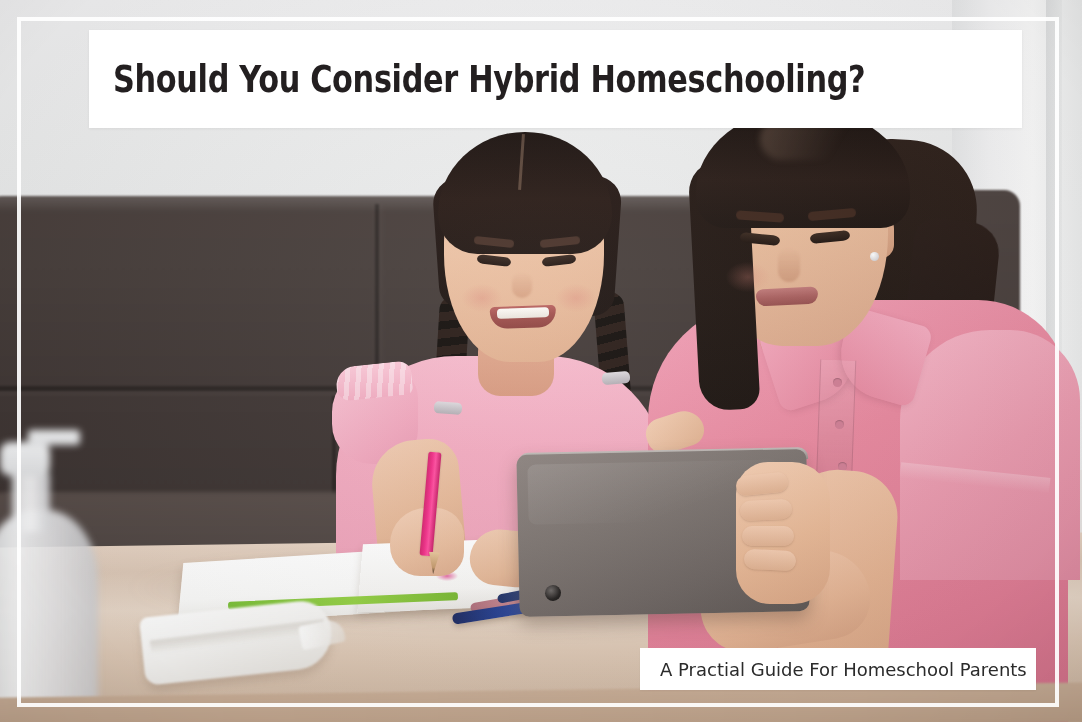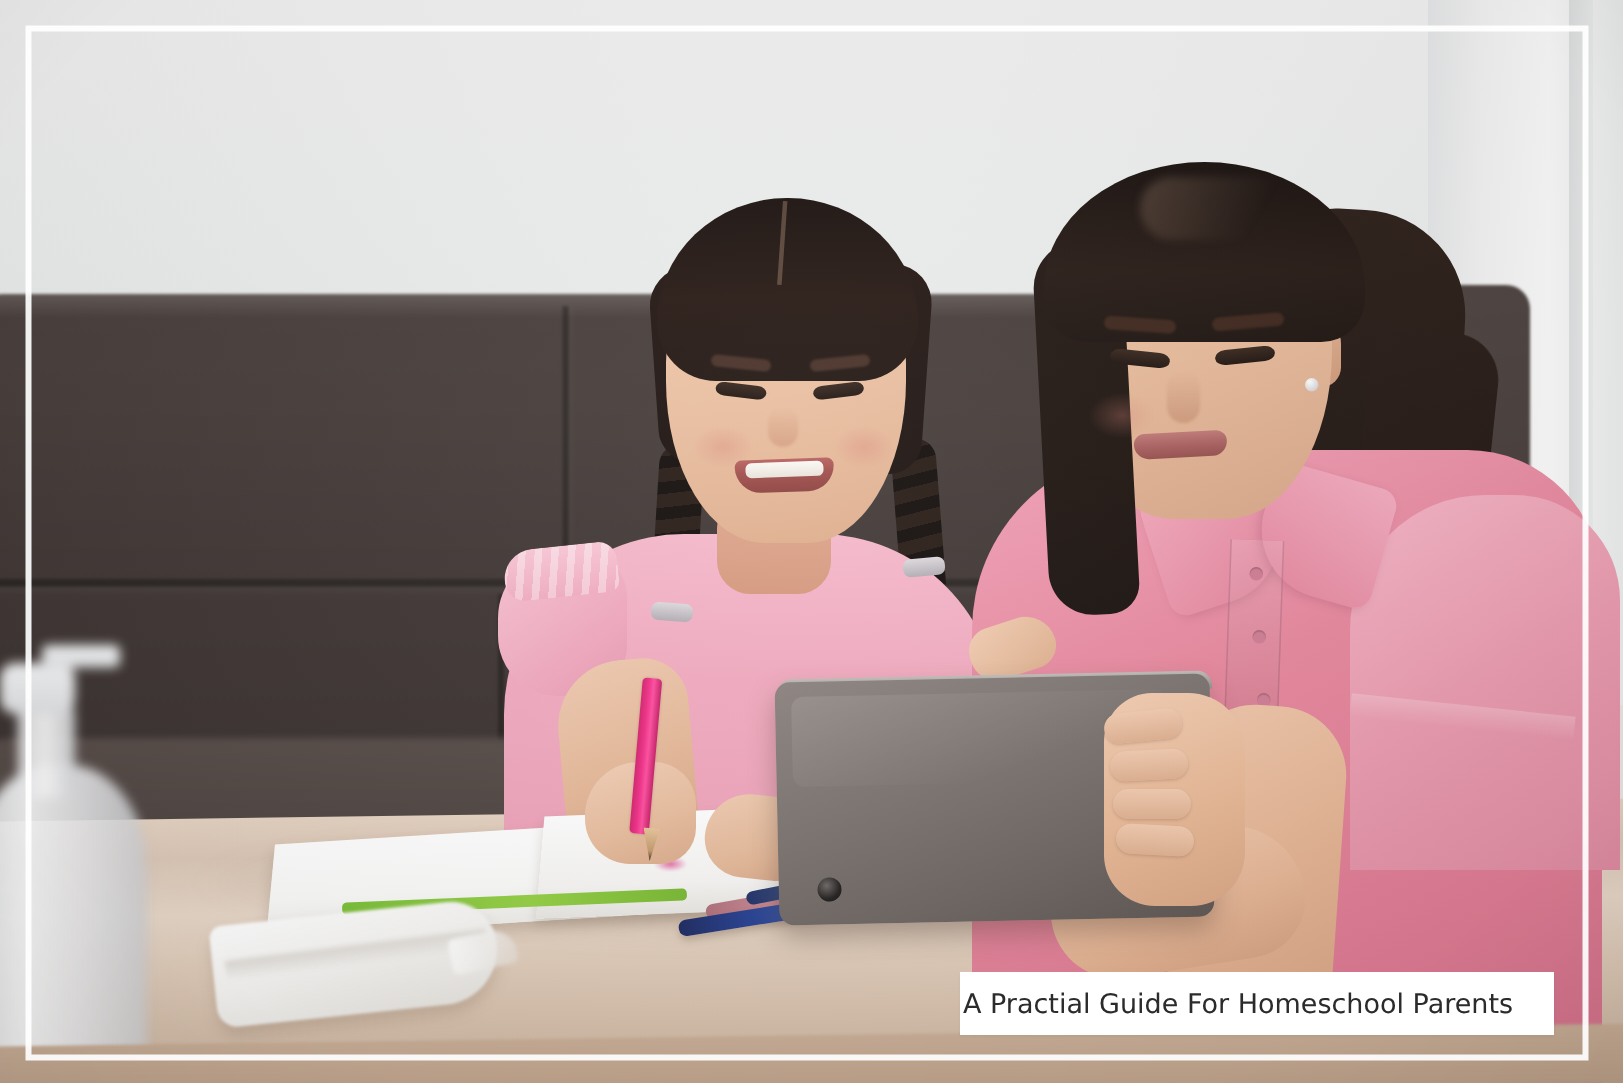--- a/index.html
+++ b/index.html
@@ -716,21 +716,21 @@
   .subtitle-box {
     position: absolute;
     left: 640px; top: 648px;
     width: 396px; height: 42px;
     background: #ffffff;
     display: flex;
     align-items: center;
     box-shadow: 0 1px 2px rgba(0,0,0,.05);
   }
   .subtitle-text {
-    margin-left: 2px;
+    margin-left: 20px;
     font-family: "DejaVu Sans", sans-serif;
     font-weight: normal;
     font-size: 18px;
     color: #2b2b2b;
     white-space: nowrap;
   }
 </style>
 </head>
 <body>
 
@@ -840,20 +840,23 @@
       <div class="bottle-body"></div>
       <div class="bottle-neck"></div>
       <div class="bottle-pump"></div>
       <div class="bottle-spout"></div>
     </div>
 
     <div class="desk-edge"></div>
     <div class="photo-grade"></div>
   </div>
 
+  <div class="title-box">
+    <div class="title-text">Should You Consider Hybrid Homeschooling?</div>
+  </div>
 
   <div class="subtitle-box">
     <div class="subtitle-text">A Practial Guide For Homeschool Parents</div>
   </div>
 
   <div class="frame"></div>
 
 </div>
 
 </body></html>

